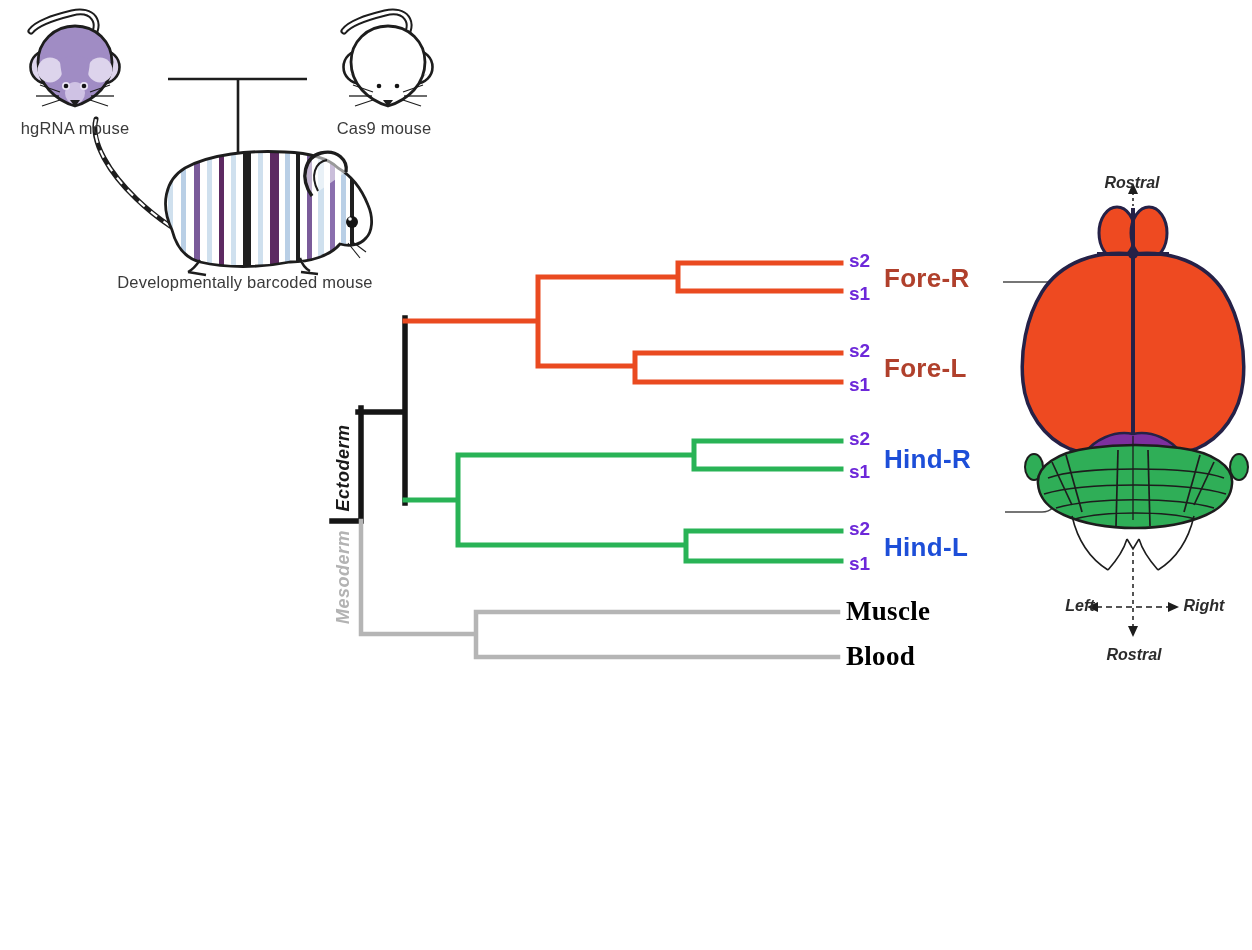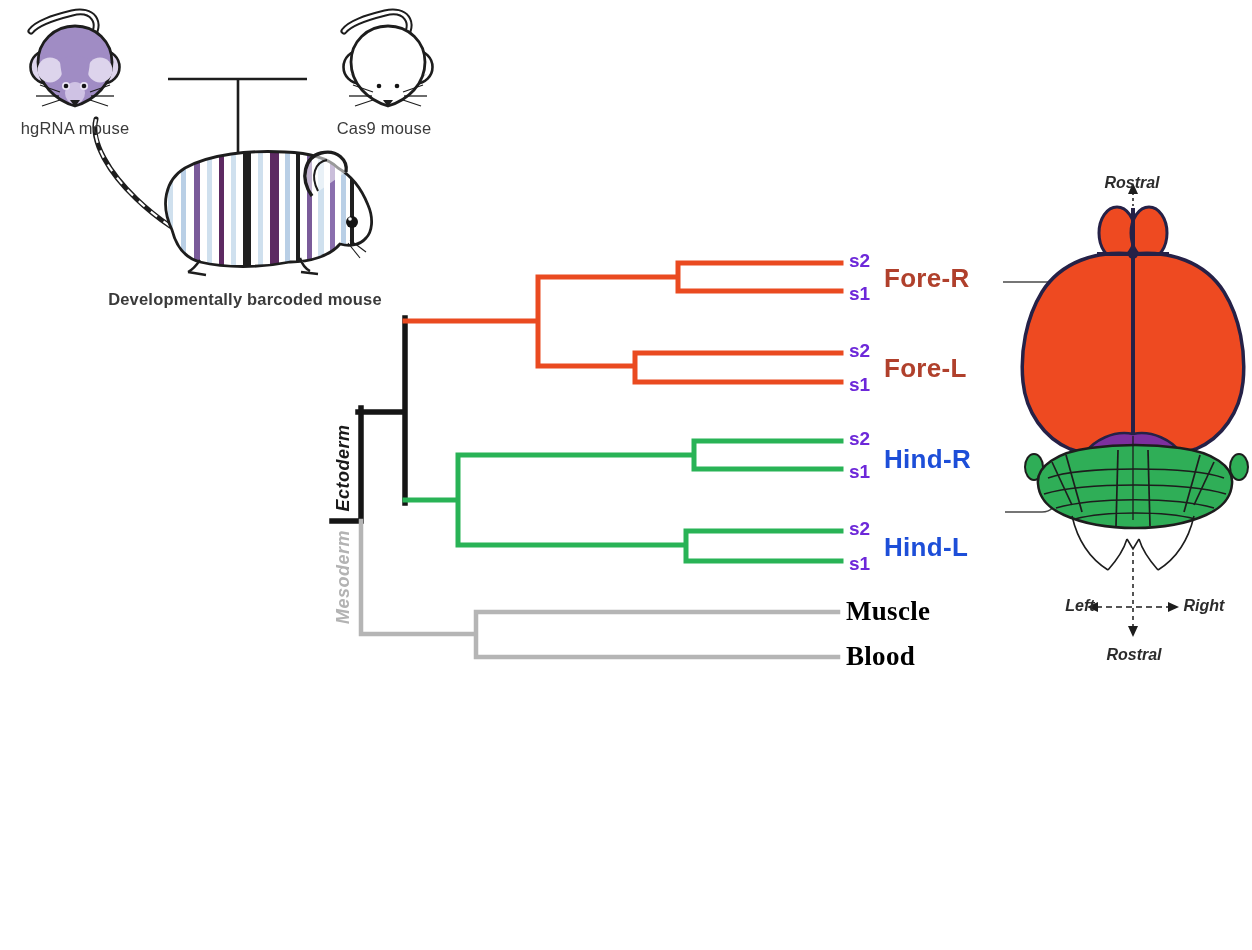--- a/index.html
+++ b/index.html
@@ -179,21 +179,21 @@
         <polygon points="1128,626 1138,626 1133,637" stroke="none"></polygon>
         <line x1="1096" y1="607" x2="1170" y2="607" stroke-dasharray="6 4"></line>
         <polygon points="1098,602 1098,612 1087,607" stroke="none"></polygon>
         <polygon points="1168,602 1168,612 1179,607" stroke="none"></polygon>
       </g>
     </g>
   </svg>
 
   <div class="lbl mouse-cap center" style="left:75px;top:128px;">hgRNA mouse</div>
   <div class="lbl mouse-cap center" style="left:384px;top:128px;">Cas9 mouse</div>
-  <div class="lbl mouse-cap center" style="left:245px;top:299px;font-weight:bold;">Developmentally barcoded mouse</div>
+  <div class="lbl mouse-cap center" style="left:245px;top:282px;">Developmentally barcoded mouse</div>
 
   <div class="lbl germ ecto" style="left:343px;top:468px;">Ectoderm</div>
   <div class="lbl germ meso" style="left:343px;top:577px;">Mesoderm</div>
 
   <div class="lbl leaf vcenter" style="left:849px;top:261px;">s2</div>
   <div class="lbl leaf vcenter" style="left:849px;top:294px;">s1</div>
   <div class="lbl leaf vcenter" style="left:849px;top:351px;">s2</div>
   <div class="lbl leaf vcenter" style="left:849px;top:385px;">s1</div>
   <div class="lbl leaf vcenter" style="left:849px;top:439px;">s2</div>
   <div class="lbl leaf vcenter" style="left:849px;top:472px;">s1</div>

